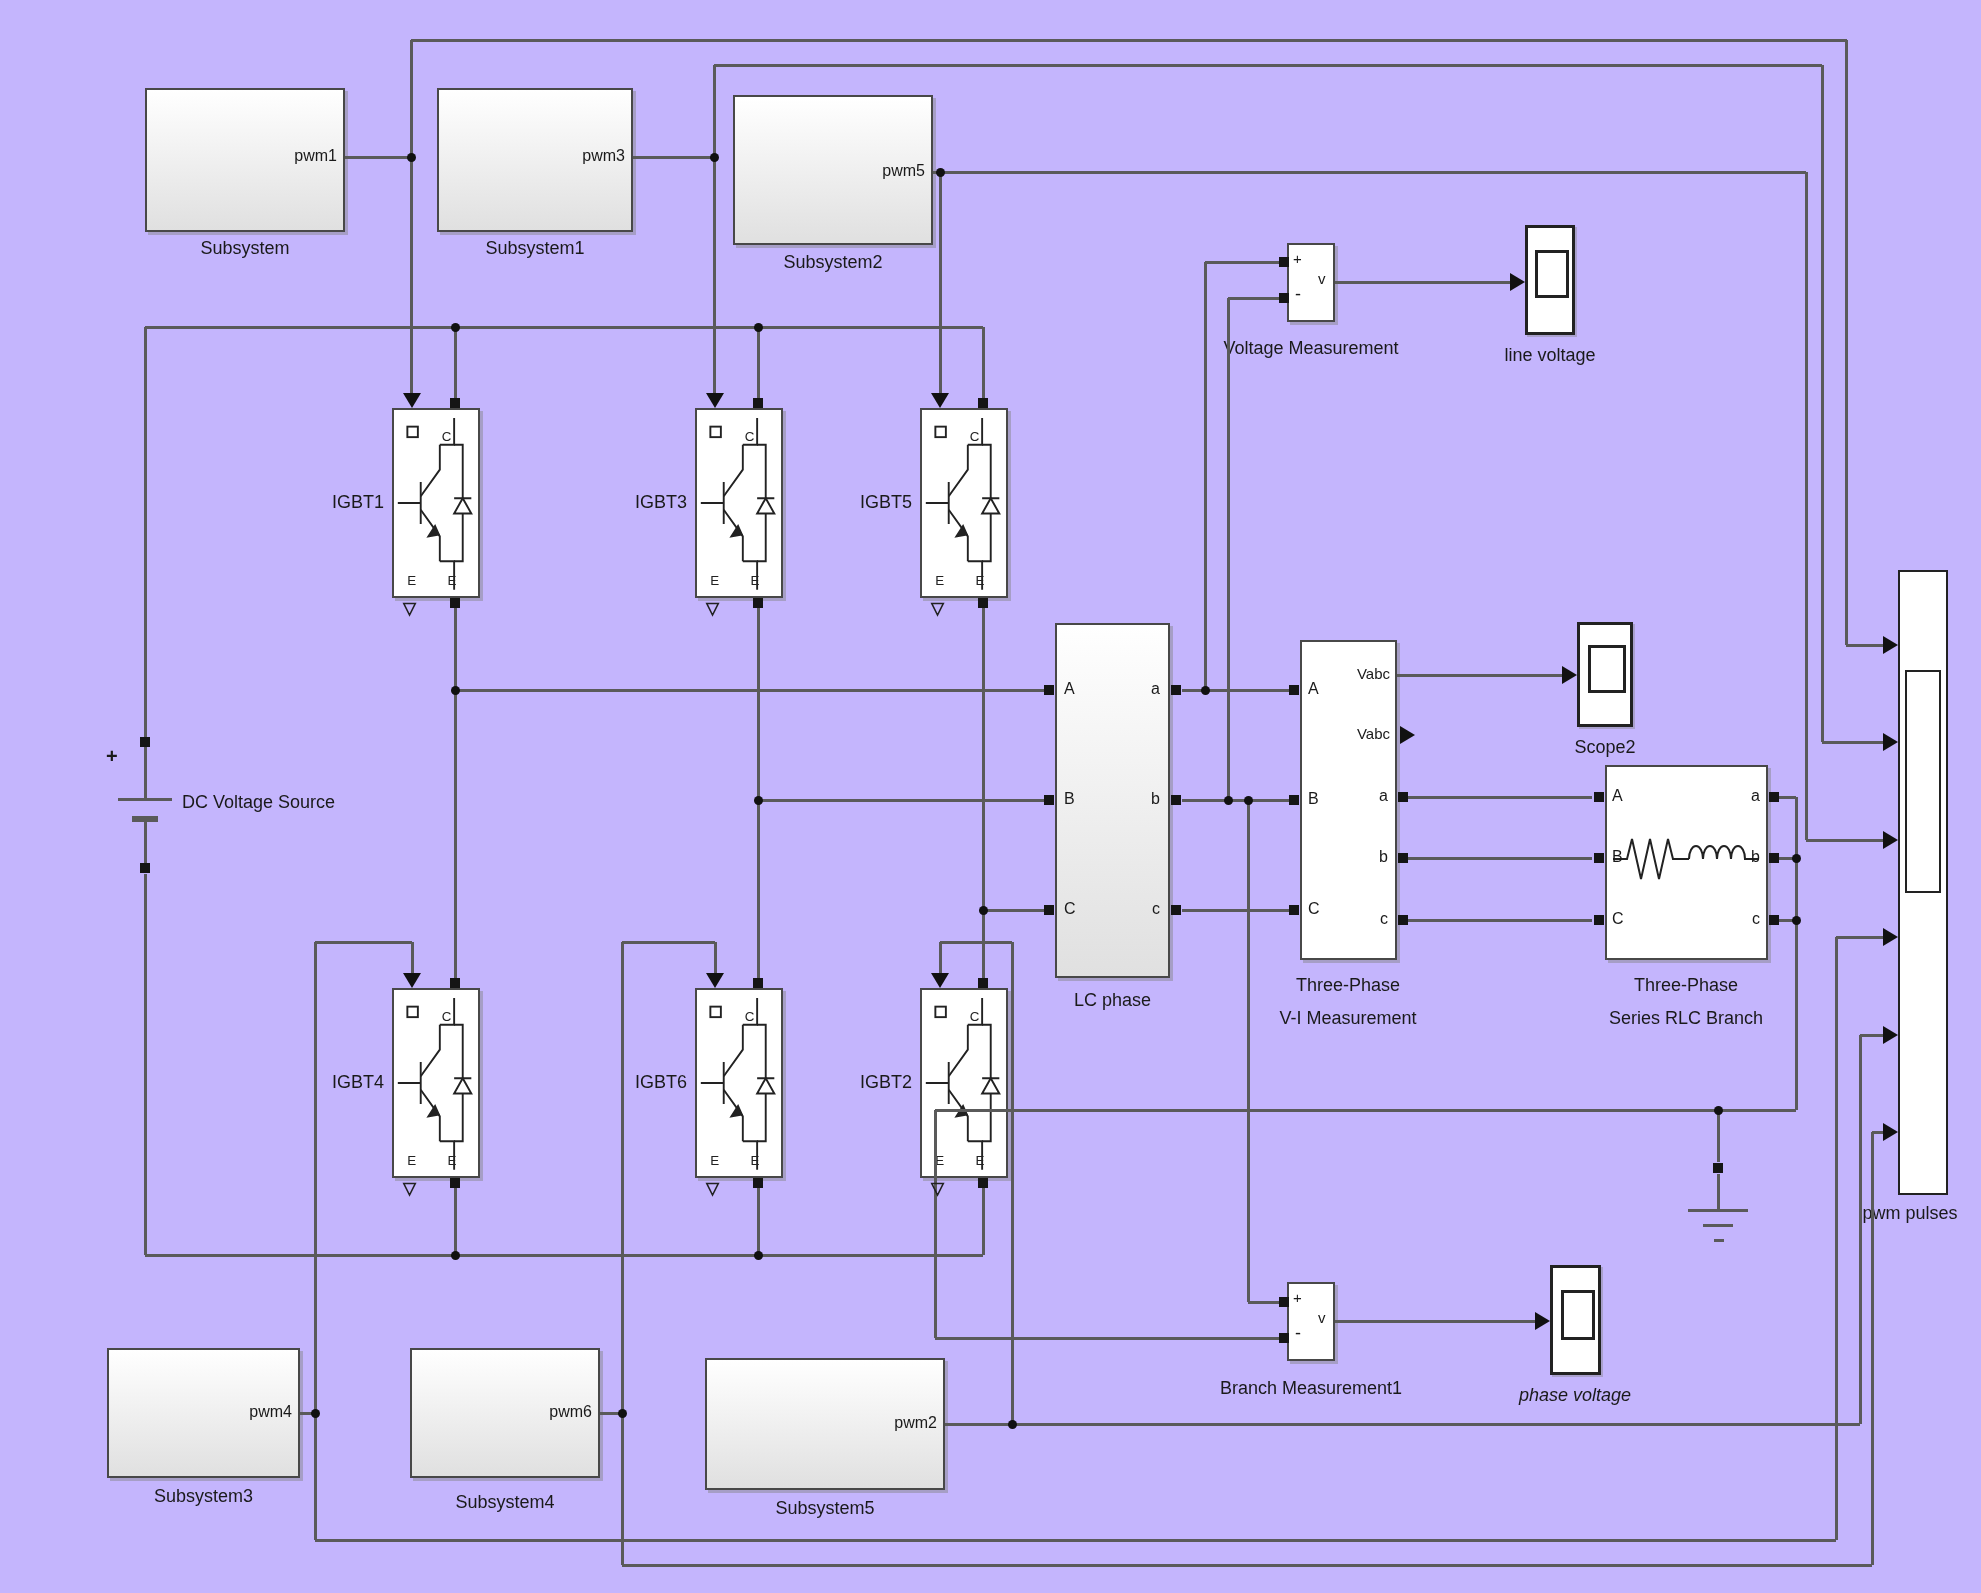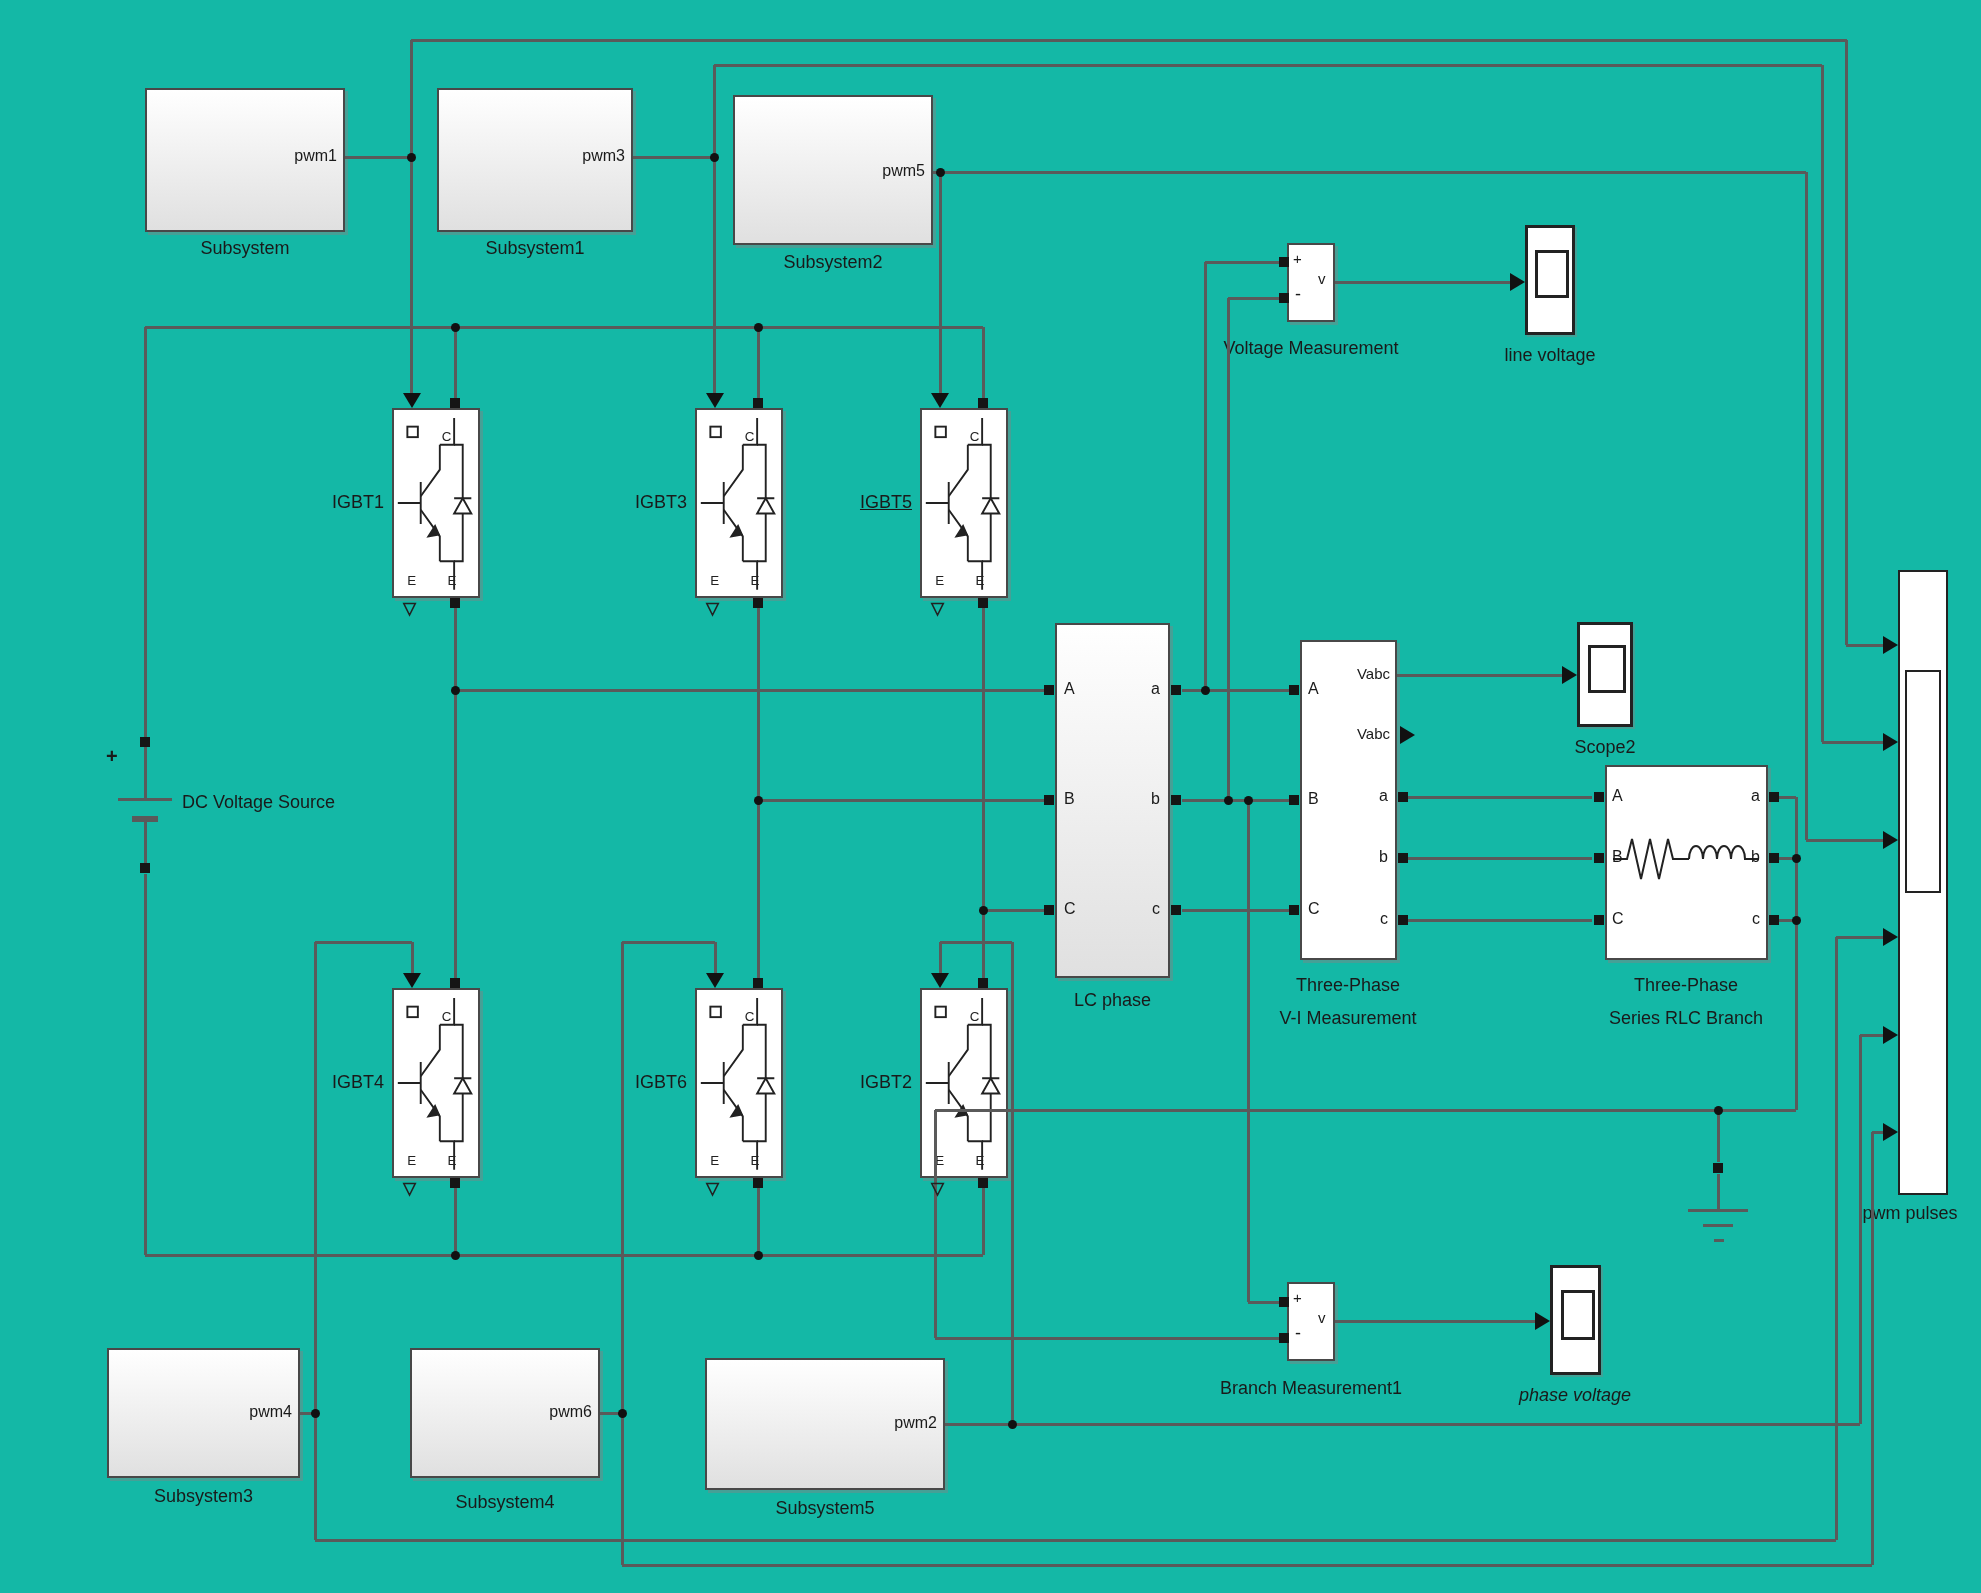--- a/index.html
+++ b/index.html
@@ -1,16 +1,16 @@
 <!DOCTYPE html>
 <html><head>
 <meta charset="utf-8">
 <style>
   html,body{margin:0;padding:0;background:#ffffff;}
-  #canvas{position:relative;width:1981px;height:1593px;background:#14b8a6;
+  #canvas{position:relative;width:1981px;height:1593px;background:#c4b5fd;
           font-family:"Liberation Sans",sans-serif;color:#1a1a1a;overflow:hidden;}
   .blk{position:absolute;box-sizing:border-box;border:2px solid #484848;
        background:linear-gradient(#ffffff,#e0e0e0);box-shadow:3px 3px 0 rgba(130,130,130,.45);}
   .blk.white{background:#ffffff;}
   .wireh{position:absolute;height:3px;background:#5a5a5a;}
   .wirev{position:absolute;width:3px;background:#5a5a5a;}
   .dot{position:absolute;width:9px;height:9px;border-radius:50%;background:#111;}
   .port{position:absolute;width:10px;height:10px;background:#151515;}
   .arr-r{position:absolute;width:0;height:0;border-left:15px solid #111;
          border-top:9px solid transparent;border-bottom:9px solid transparent;}
@@ -89,21 +89,21 @@
       <svg width="84" height="186" viewBox="0 0 88 190">
         <use href="#igbt-sym"></use>
       </svg>
     </div>
   <div class="lbl right" style="left:617px;top:492px;width:70px;">IGBT3</div>
   <div class="igbt" style="left:920px;top:408px;">
       <svg width="84" height="186" viewBox="0 0 88 190">
         <use href="#igbt-sym"></use>
       </svg>
     </div>
-  <div class="lbl right" style="left:842px;top:492px;width:70px;text-decoration:underline;">IGBT5</div>
+  <div class="lbl right" style="left:842px;top:492px;width:70px;">IGBT5</div>
   <div class="igbt" style="left:392px;top:988px;">
       <svg width="84" height="186" viewBox="0 0 88 190">
         <use href="#igbt-sym"></use>
       </svg>
     </div>
   <div class="lbl right" style="left:314px;top:1072px;width:70px;">IGBT4</div>
   <div class="igbt" style="left:695px;top:988px;">
       <svg width="84" height="186" viewBox="0 0 88 190">
         <use href="#igbt-sym"></use>
       </svg>

